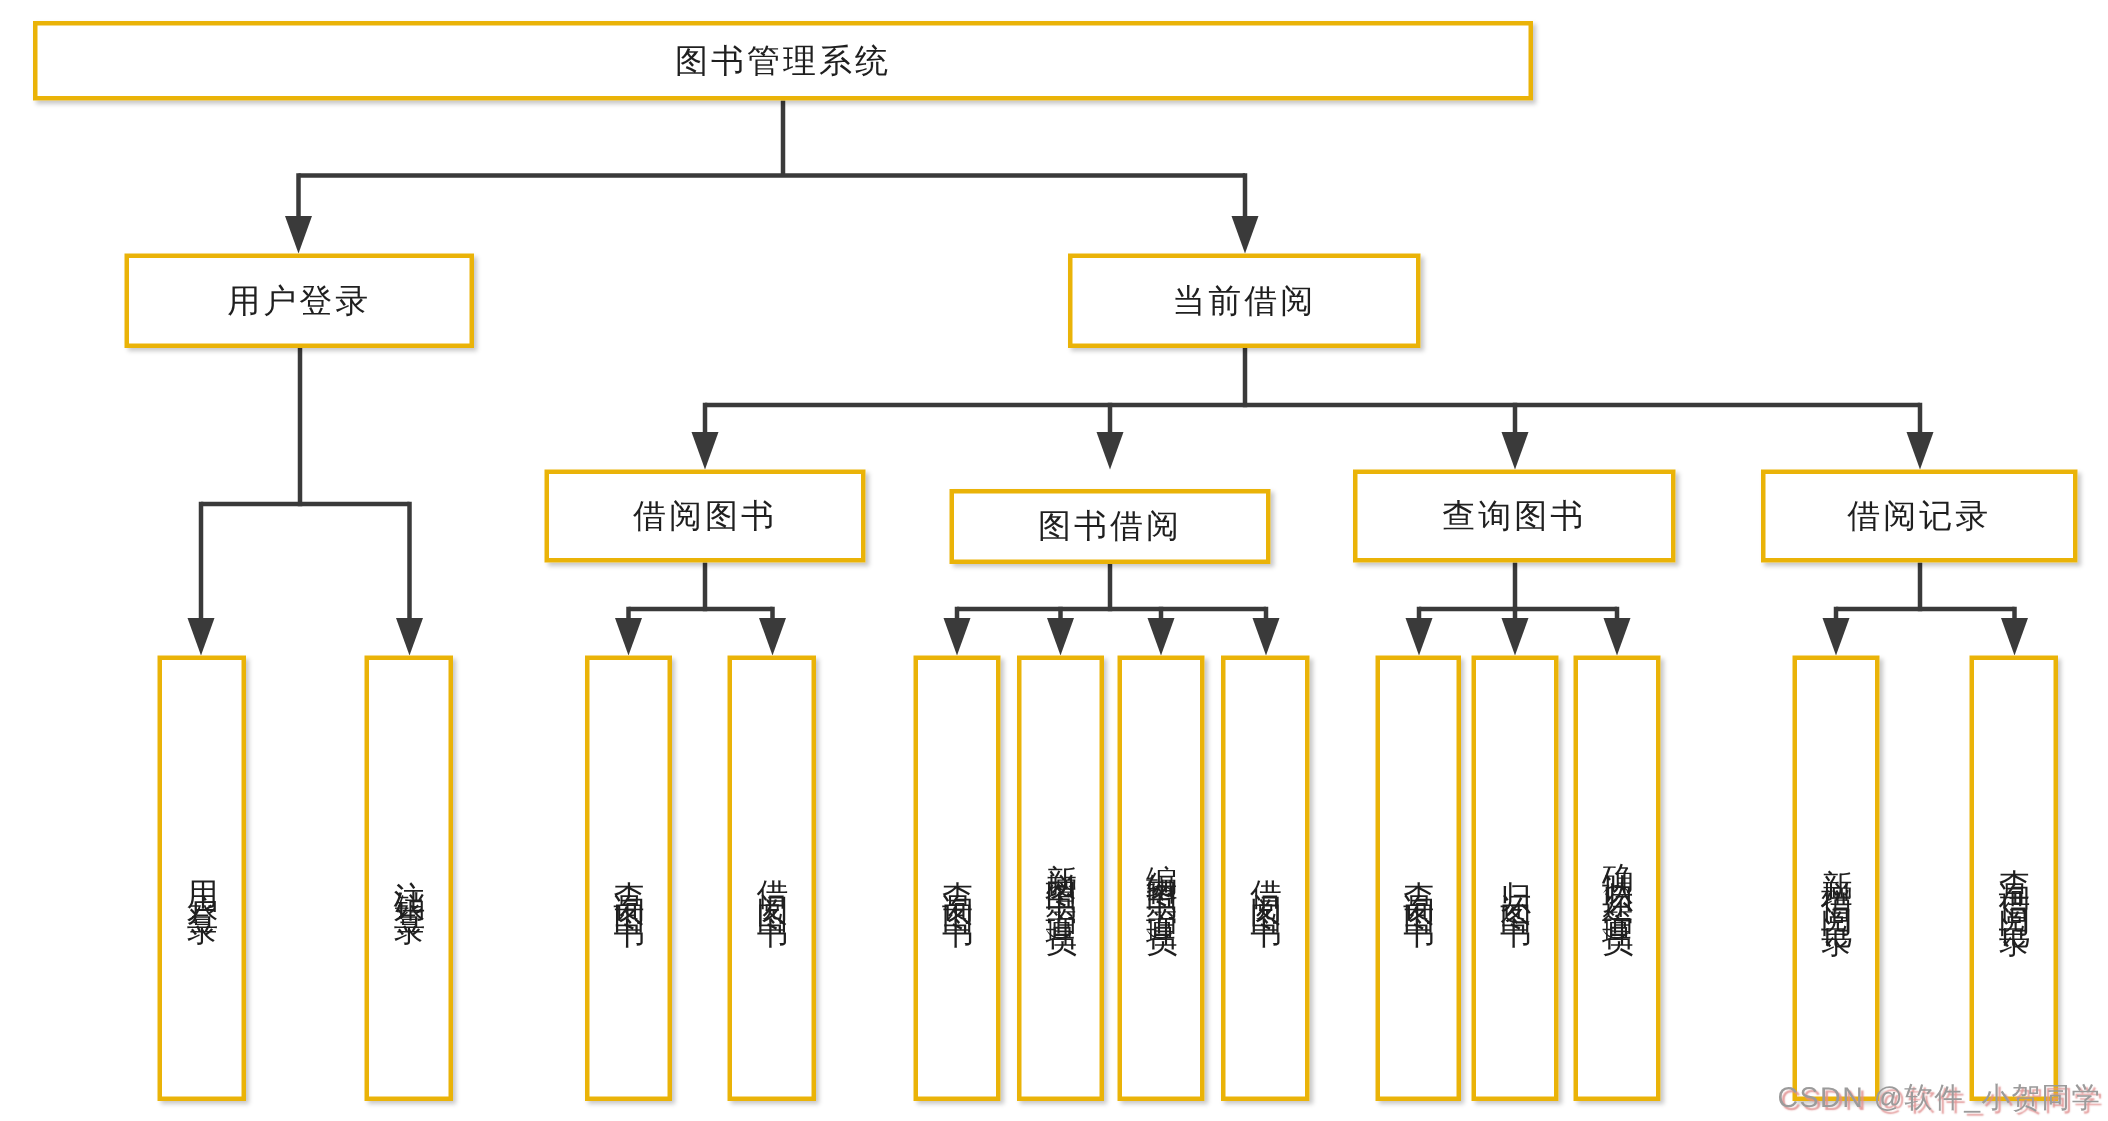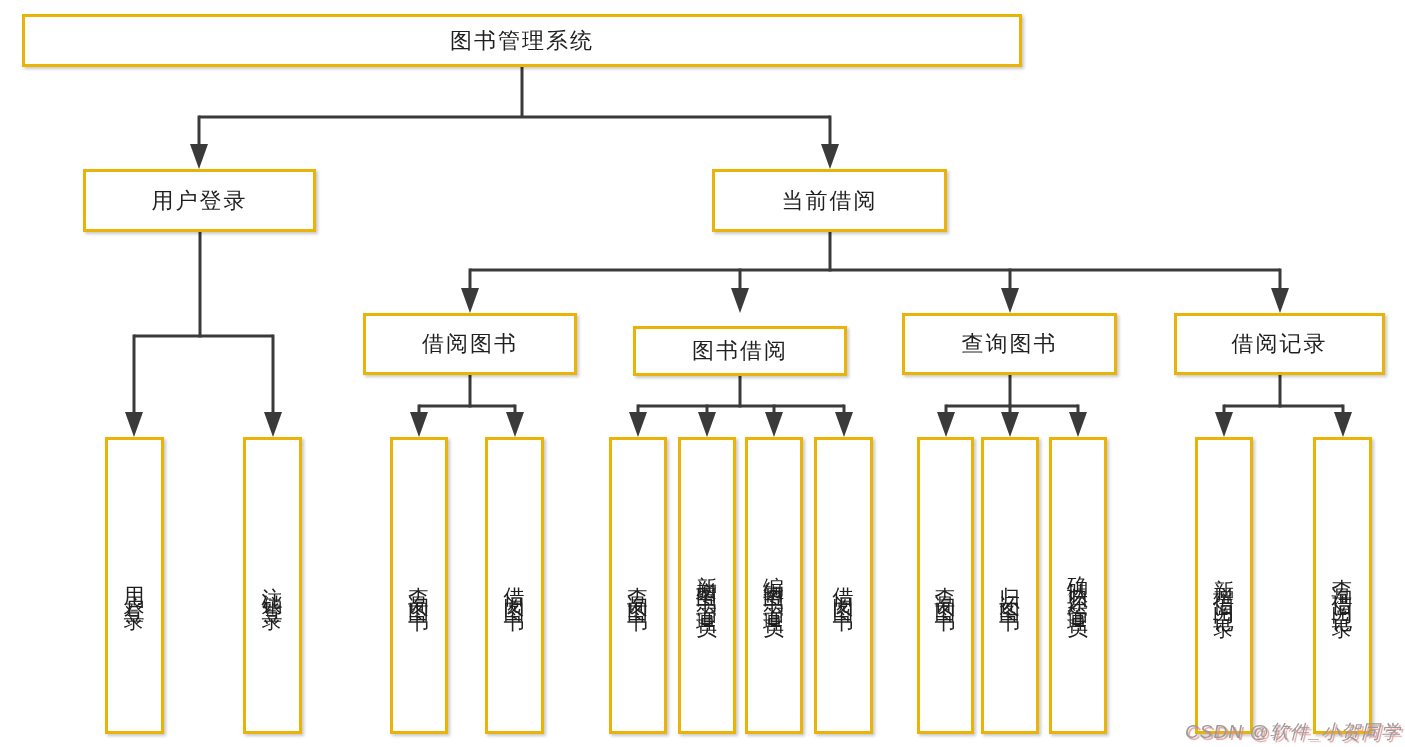--- a/index.html
+++ b/index.html
@@ -50,21 +50,20 @@
   }
   .watermark {
     position: absolute;
     right: 4px;
     bottom: 2px;
     font-size: 19px;
     color: #9b9b9b;
     letter-spacing: 1px;
     text-shadow: 2px 2px 1px rgba(224,143,143,0.9);
     white-space: nowrap;
-    font-style: italic;
   }
 </style>
 </head>
 <body>
 
 <div class="stage">
 
   <svg class="connectors" viewBox="0 0 1405 747" xmlns="http://www.w3.org/2000/svg">
     <g stroke="#3a3a3a" stroke-width="3" fill="none">
 

